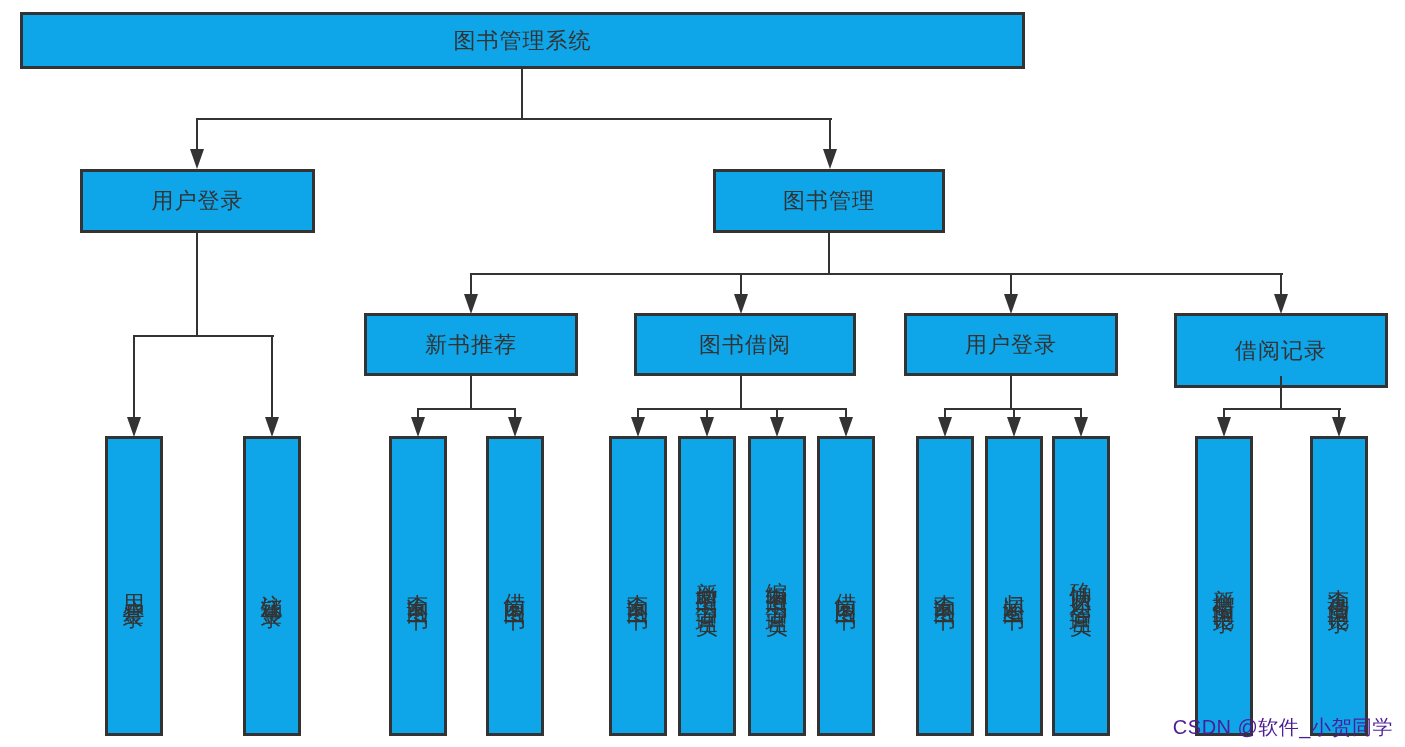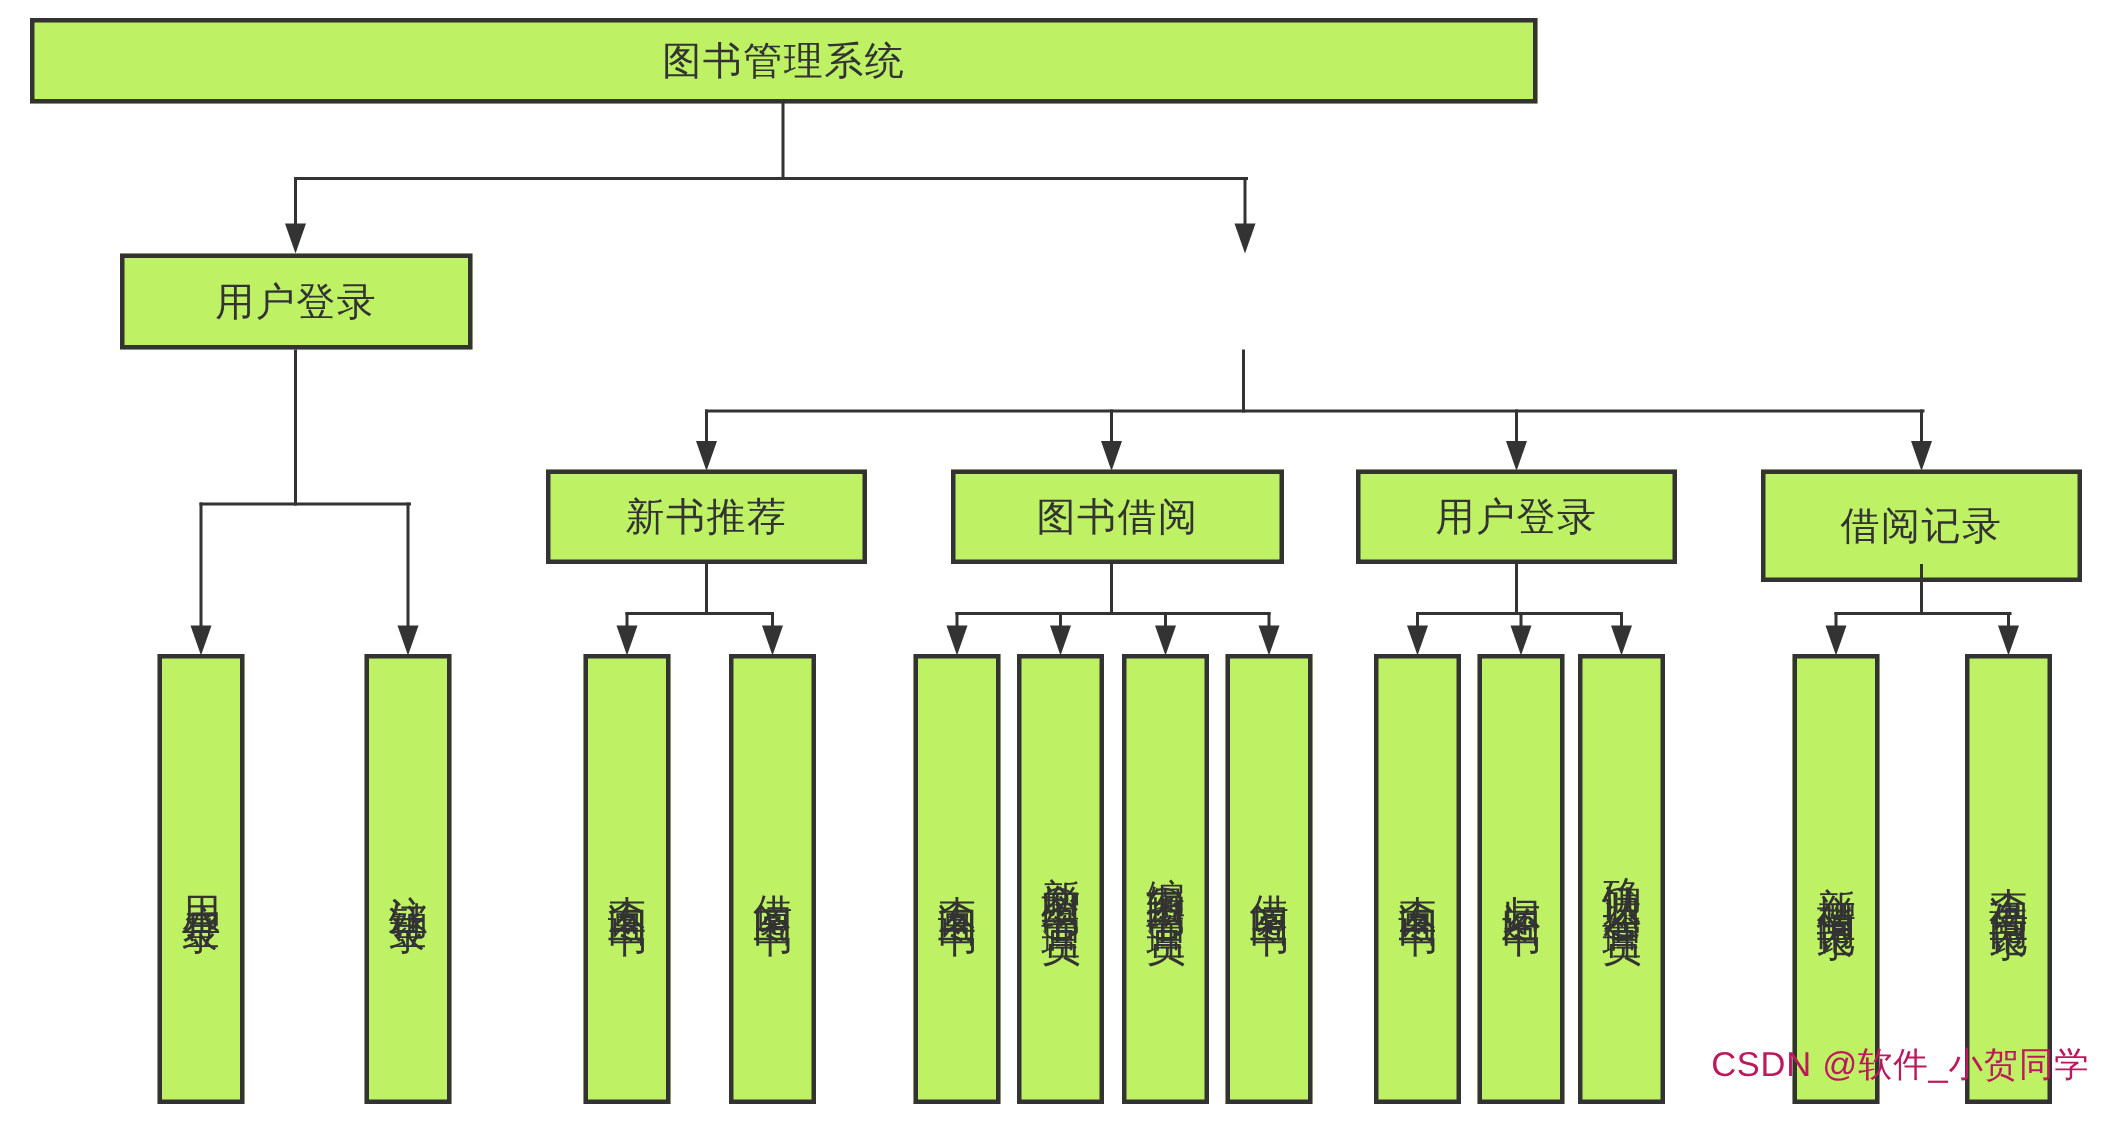--- a/index.html
+++ b/index.html
@@ -6,49 +6,49 @@
   #canvas{
     position:relative;
     width:1405px;height:747px;
     background:#ffffff;
     font-family:"Liberation Sans","DejaVu Sans",sans-serif;
     overflow:hidden;
   }
   .box{
     position:absolute;
     border:3px solid #333333;
-    background:#bef264;
+    background:#0ea5e9;
     box-sizing:border-box;
     display:flex;
     align-items:center;
     justify-content:center;
     color:#333333;
-    font-size:26px;
+    font-size:22px;
     letter-spacing:1px;
   }
   .vbox span{
     writing-mode:vertical-rl;
     text-orientation:mixed;
     letter-spacing:5px;
     line-height:1.05;
     white-space:nowrap;
   }
   .hline{position:absolute;height:2px;background:#333333;}
   .vline{position:absolute;width:2px;background:#333333;}
   .arrow{
     position:absolute;width:0;height:0;
     border-left:7px solid transparent;
     border-right:7px solid transparent;
     border-top:20px solid #333333;
   }
   .watermark{
     position:absolute;
-    right:12px;bottom:22px;
-    color:#be185d;
-    font-size:23px;
+    right:12px;bottom:6px;
+    color:#4c1d95;
+    font-size:20px;
     letter-spacing:0.5px;
   }
 </style>
 </head>
 <body>
 
 <div id="canvas">
 
   <div class="box" style="left:20px;top:12px;width:1005px;height:57px;">
     <span>图书管理系统</span>
@@ -56,20 +56,23 @@
 
   <div class="vline" style="left:521px;top:68px;height:51px;"></div>
   <div class="hline" style="left:196px;top:118px;width:636px;"></div>
   <div class="vline" style="left:196px;top:118px;height:33px;"></div>
   <div class="arrow" style="left:190px;top:149px;"></div>
   <div class="vline" style="left:829px;top:118px;height:33px;"></div>
   <div class="arrow" style="left:823px;top:149px;"></div>
 
   <div class="box" style="left:80px;top:169px;width:235px;height:64px;">
     <span>用户登录</span>
+  </div>
+  <div class="box" style="left:713px;top:169px;width:232px;height:64px;">
+    <span>图书管理</span>
   </div>
 
   <div class="vline" style="left:196px;top:233px;height:104px;"></div>
   <div class="hline" style="left:133px;top:335px;width:141px;"></div>
   <div class="vline" style="left:133px;top:335px;height:84px;"></div>
   <div class="arrow" style="left:127px;top:417px;"></div>
   <div class="vline" style="left:271px;top:335px;height:84px;"></div>
   <div class="arrow" style="left:265px;top:417px;"></div>
 
   <div class="vline" style="left:828px;top:233px;height:42px;"></div>

